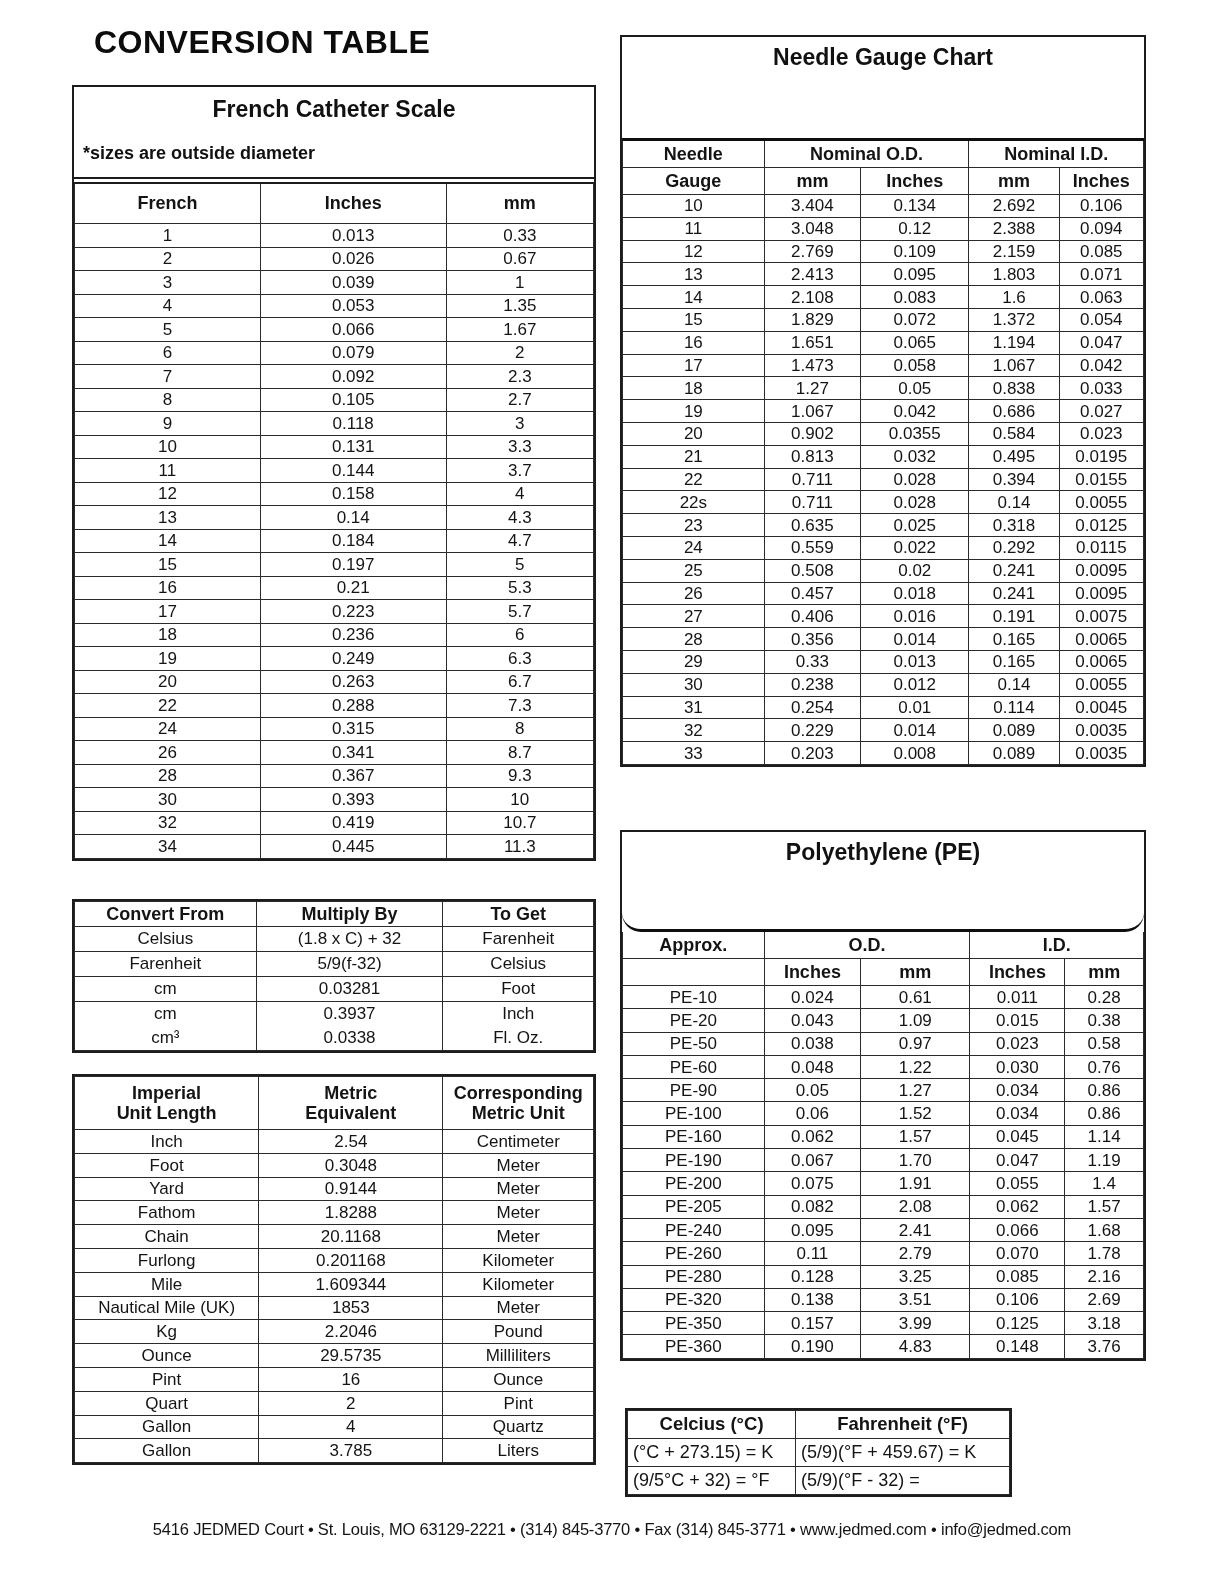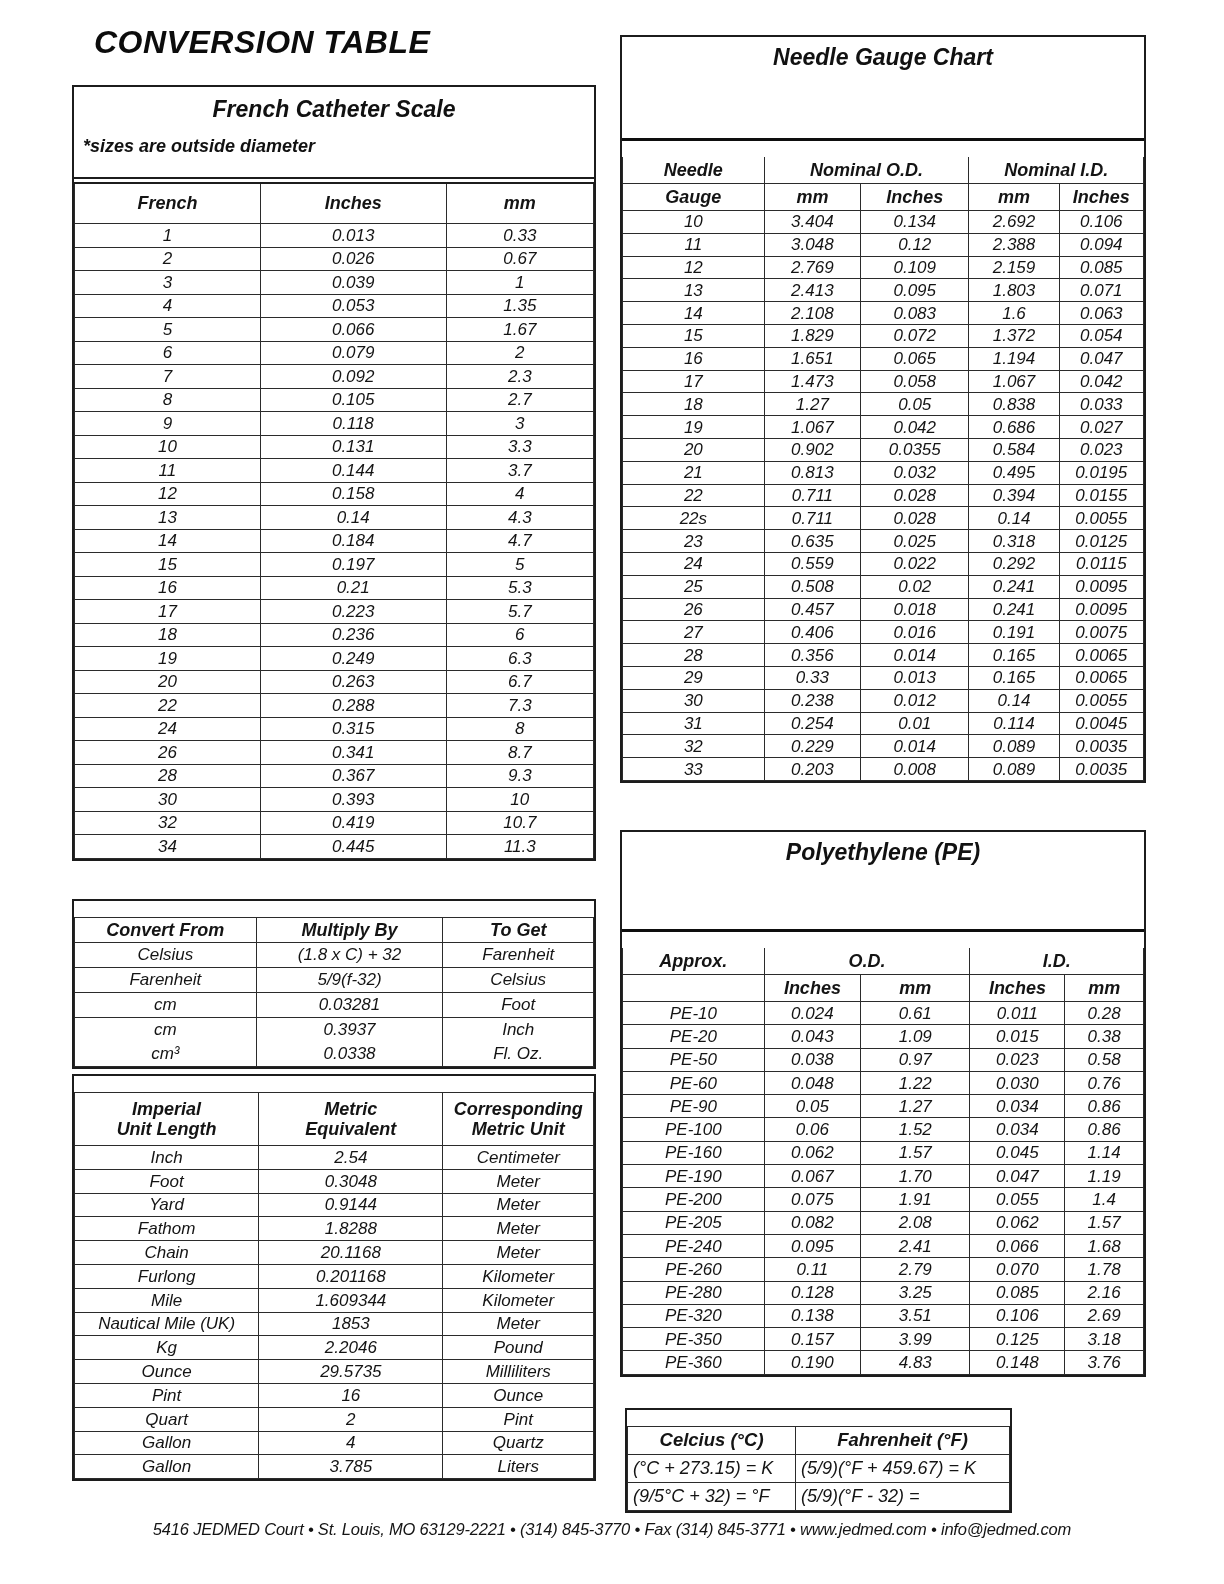--- a/index.html
+++ b/index.html
@@ -1,61 +1,60 @@
 <!DOCTYPE html>
 <html><head>
 <meta charset="utf-8">
 <style>
   html,body { margin:0; padding:0; background:#ffffff; }
   .page {
     position:relative; width:1224px; height:1584px; background:#ffffff;
     font-family:"Liberation Sans", sans-serif; color:#111;
     overflow:hidden;
-    font-style:italic;
   }
   .main-title {
     position:absolute; left:94px; top:24px; margin:0;
     font-size:32px; font-weight:bold; letter-spacing:0.5px; color:#0c0c0c;
   }
   .box {
     position:absolute; border:2px solid #1c1c1c; background:#fff; box-sizing:border-box;
   }
   
-  table { width:100%; border-collapse:collapse; table-layout:fixed;margin-top:16px; }
+  table { width:100%; border-collapse:collapse; table-layout:fixed; }
   th, td {
     border:1.6px solid #2b2b2b; text-align:center; padding:0 2px;
     font-size:17px; line-height:1.12; height:22.5px; overflow:hidden;
     font-family:"Liberation Sans", sans-serif; color:#141414;
   }
   th { font-weight:bold; font-size:18px; }
   
   .french { left:72px; top:85px; width:524px; }
   .french .box-head {
     display:flex; flex-direction:column; justify-content:space-between;
     height:90px; border-bottom:2px solid #1c1c1c;
   }
   .box-title { text-align:center; font-size:23px; font-weight:bold; padding-top:9px; }
-  .french .box-note { font-size:18px; font-weight:bold; padding:0 0 20px 9px; text-align:left; }
+  .french .box-note { font-size:18px; font-weight:bold; padding:0 0 13px 9px; text-align:left; }
   .french table { margin-top:3px; border-top:2px solid #1c1c1c; }
   .french thead th { height:39px; vertical-align:middle; }
   
   .convert { left:72px; top:899px; width:524px; }
   .convert th { height:24px; }
   .convert td { height:24px; }
   .convert tbody tr:nth-child(4) td { border-bottom-style:hidden; }
   
   .imperial { left:72px; top:1074px; width:524px; }
   .imperial th { height:52px; white-space:pre-line; vertical-align:middle; }
   .imperial td { height:22.8px; }
   
   .needle { left:620px; top:35px; width:526px; }
   .pe     { left:620px; top:830px; width:526px; }
   .chart-title-area { border-bottom:3px solid #0e0e0e; }
   .needle .chart-title-area { height:101px; }
-  .pe .chart-title-area { height:97px; }
+  .pe .chart-title-area { height:97px;border-radius:19px; }
   .chart-title-area .box-title { padding-top:7px; }
   .needle thead tr:first-child th, .pe thead tr:first-child th { border-top:none; }
   .needle thead th, .pe thead th { height:26px; }
   .needle tbody td { height:21.8px; }
   .pe tbody td { height:22.3px; }
   
   .temp { left:625px; top:1408px; width:387px; border-width:2.5px; }
   .temp th { height:27px; font-size:18.5px; }
   .temp td { height:27px; text-align:left; padding-left:5px; font-size:18px; }
   

